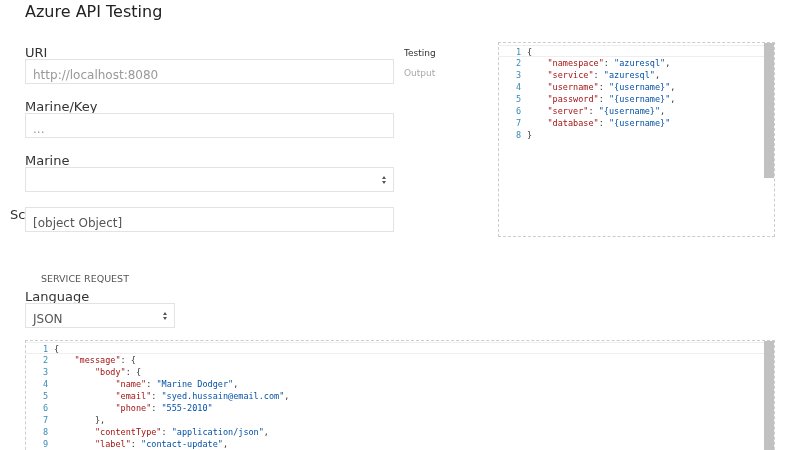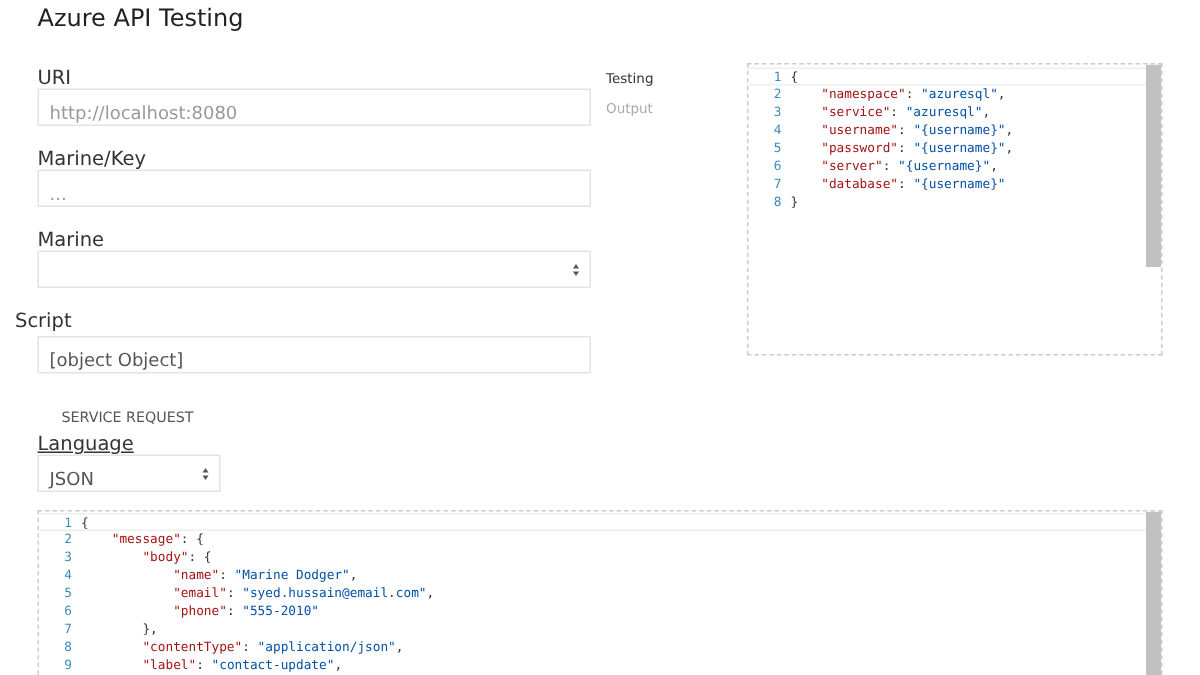--- a/index.html
+++ b/index.html
@@ -32,42 +32,42 @@
 <div class="label" style="left:25px;top:99px;">Marine/Key</div>
 <div class="field" style="top:113px;">...</div>
 
 <div class="label" style="left:25px;top:153px;">Marine</div>
 <div class="field" style="top:167px;">
   <span></span>
   <span class="select-arrow"></span>
 </div>
 
 <div class="label" style="left:10px;top:207px;">Script</div>
-<div class="field dark" style="top:224px;">[object Object]</div>
+<div class="field dark" style="top:207px;">[object Object]</div>
 
 <div class="tab" style="top:48px;color:#333;">Testing</div>
 <div class="tab" style="top:68px;color:#aaa;">Output</div>
 
 <div class="editor" style="left:498px;top:42px;width:277px;height:195px;">
   <div id="cfg-lines" style="padding-top:2px;">
       <div class="line active"><span class="gutter-num" style="width: 22px;">1</span><span class="p">{</span></div>
       <div class="line"><span class="gutter-num" style="width: 22px;">2</span>    <span class="k">"namespace"</span><span class="p">: </span><span class="s">"azuresql"</span><span class="p">,</span></div>
       <div class="line"><span class="gutter-num" style="width: 22px;">3</span>    <span class="k">"service"</span><span class="p">: </span><span class="s">"azuresql"</span><span class="p">,</span></div>
       <div class="line"><span class="gutter-num" style="width: 22px;">4</span>    <span class="k">"username"</span><span class="p">: </span><span class="s">"{username}"</span><span class="p">,</span></div>
       <div class="line"><span class="gutter-num" style="width: 22px;">5</span>    <span class="k">"password"</span><span class="p">: </span><span class="s">"{username}"</span><span class="p">,</span></div>
       <div class="line"><span class="gutter-num" style="width: 22px;">6</span>    <span class="k">"server"</span><span class="p">: </span><span class="s">"{username}"</span><span class="p">,</span></div>
       <div class="line"><span class="gutter-num" style="width: 22px;">7</span>    <span class="k">"database"</span><span class="p">: </span><span class="s">"{username}"</span><span class="p"></span></div>
       <div class="line"><span class="gutter-num" style="width: 22px;">8</span><span class="p">}</span></div>
     </div>
   <div class="scrollbar" style="top:0;height:135px;"></div>
 </div>
 
 <div class="label" style="left:25px;top:273px;font-size:9.5px;color:#555;margin-left:16px;">SERVICE REQUEST</div>
-<div class="label" style="left:25px;top:289px;text-decoration:underline;">Language</div>
-<div class="field dark" style="top:303px;width:122px;">
+<div class="label" style="left:25px;top:289px;">Language</div>
+<div class="field dark" style="top:303px;width:150px;">
   <span>JSON</span>
   <span class="select-arrow"></span>
 </div>
 
 <div class="editor" style="left:25px;top:340px;width:750px;height:120px;">
   <div id="req-lines" style="padding-top:1px;">
       <div class="line active"><span class="gutter-num" style="width: 22px;">1</span><span class="p">{</span></div>
       <div class="line"><span class="gutter-num" style="width: 22px;">2</span>    <span class="k">"message"</span><span class="p">: {</span></div>
       <div class="line"><span class="gutter-num" style="width: 22px;">3</span>        <span class="k">"body"</span><span class="p">: {</span></div>
       <div class="line"><span class="gutter-num" style="width: 22px;">4</span>            <span class="k">"name"</span><span class="p">: </span><span class="s">"Marine Dodger"</span><span class="p">,</span></div>

